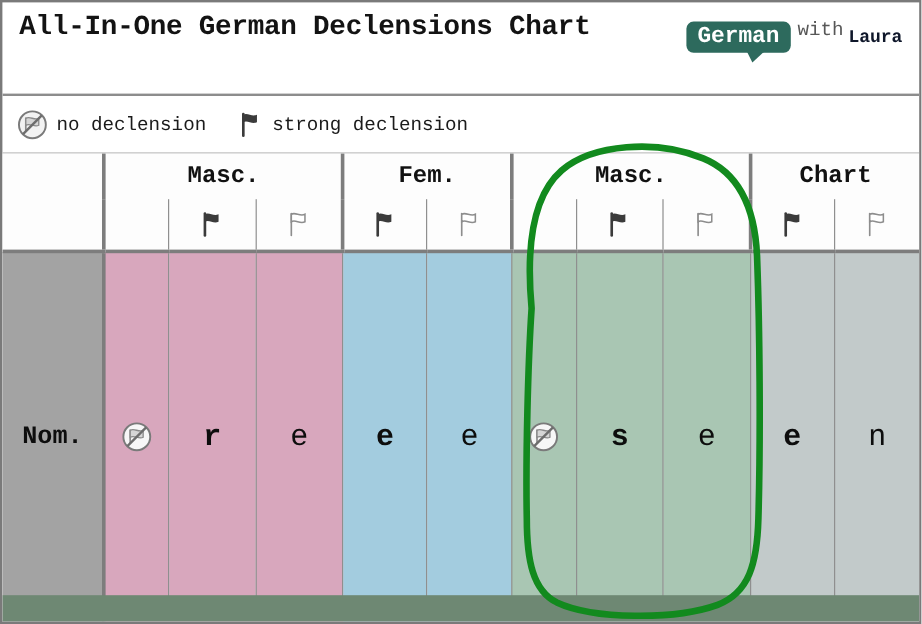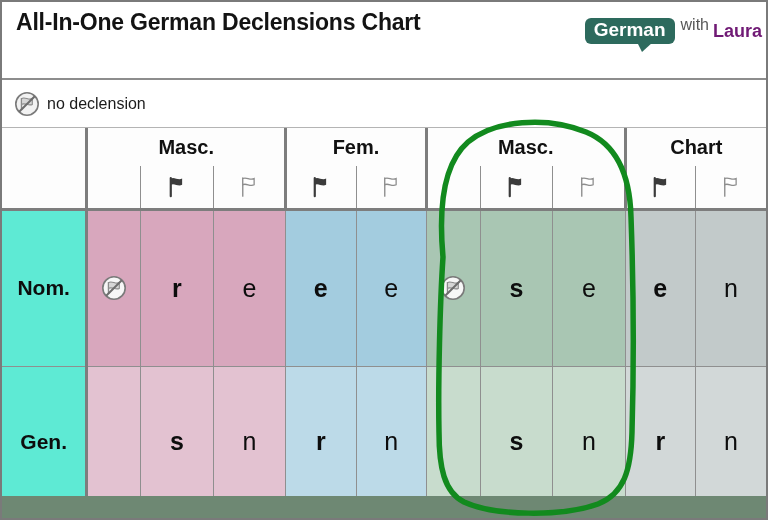--- a/index.html
+++ b/index.html
@@ -11,20 +11,21 @@
     font-family: "Liberation Sans", sans-serif;
   }
   #page {
     position: relative;
     width: 768px;
     height: 520px;
     overflow: hidden;
     background: #ffffff;
     box-sizing: border-box;
     border: 2px solid #7a7a7a;
+    font-family: Liberation Mono, monospace;
   }
 
   
   #header {
     position: relative;
     height: 78px;
     box-sizing: border-box;
     border-bottom: 2px solid #8d8d8d;
     padding: 8px 12px 0 14px;
   }
@@ -40,21 +41,21 @@
   #subtitle {
     font-size: 21px;
     font-weight: normal;
     color: #1b1b1b;
     line-height: 1.2;
     margin-top: 3px;
     white-space: nowrap;
   }
   #logo {
     position: absolute;
-    right: 4px;
+    right: 14px;
     top: 12px;
     display: flex;
     align-items: center;
     height: 34px;
   }
   .logo-bubble {
     position: relative;
     background: #2d6a5d;
     color: #ffffff;
     font-weight: bold;
@@ -73,23 +74,23 @@
     border-left: 5px solid transparent;
     border-right: 11px solid transparent;
     border-top: 10px solid #2d6a5d;
   }
   .logo-with {
     font-size: 16px;
     color: #575757;
     margin: 0 4px 12px 6px;
   }
   .logo-laura {
-    font-size: 18px;
+    font-size: 15px;
     font-weight: bold;
-    color: #701a75;
+    color: #0f172a;
   }
 
   
   #legend {
     height: 48px;
     box-sizing: border-box;
     border-bottom: 1px solid #b4b4b4;
     display: flex;
     align-items: center;
     padding-left: 12px;
@@ -162,21 +163,21 @@
     border-bottom: 1px solid #8f8f8f;
     border-left: 1px solid #8f8f8f;
   }
   .cell.strong { font-weight: bold; }
   .cell.weak   { font-weight: normal; }
 
   .rowlabel {
     font-size: 21px;
     font-weight: bold;
     color: #0d0d0d;
-    background: #5eead4;
+    background: #a3a3a3;
     border-bottom: 1px solid #8f8f8f;
     border-right: 3px solid #7d7d7d;
   }
 
   
   .masc-d { background: #d8a7bd; }
   .masc-l { background: #e3c2d1; }
   .fem-d  { background: #a3ccdf; }
   .fem-l  { background: #bcdae8; }
   .neut-d { background: #a9c6b3; }
@@ -224,20 +225,29 @@
         <svg class="icon-none" viewBox="0 0 26 26">
           <circle cx="13" cy="13" r="11.2" fill="#f2f2f2" stroke="#7a7a7a" stroke-width="1.6"></circle>
           <path d="M7.5 7 L7.5 19" stroke="#8a8a8a" stroke-width="1.4" fill="none"></path>
           <path d="M7.5 7.6 C11 5.4, 14.5 9.6, 18.3 7.6 L18.3 13.4 C14.5 15.4, 11 11.2, 7.5 13.4 Z" fill="#d6d6d6" stroke="#8a8a8a" stroke-width="1.1"></path>
           <line x1="5.2" y1="20.8" x2="20.8" y2="5.2" stroke="#6d6d6d" stroke-width="2"></line>
         </svg>
       </span>
       <span class="legend-label">no declension</span>
     </div>
 
+    <div class="legend-item">
+      <span>
+        <svg class="icon-flag" viewBox="0 0 22 24">
+          <path d="M4.2 2.2 L4.2 22" stroke="#3b3b3b" stroke-width="2.4" fill="none" stroke-linecap="round"></path>
+          <path d="M4.2 2.8 C8 0.4, 12 5.2, 16.6 2.8 L16.6 9.6 C12 12, 8 7.2, 4.2 9.6 Z" fill="#3b3b3b"></path>
+        </svg>
+      </span>
+      <span class="legend-label">strong declension</span>
+    </div>
 
 
   </div>
 
   <div id="table-wrap">
     <table class="chart">
       <colgroup>
         <col class="c-label">
         <col class="c-none">
           <col class="c-cell">
@@ -361,33 +371,20 @@
           </span>
         </td>
         <td class="cell strong neut-d">s</td>
         <td class="cell weak neut-d">e</td>
         <td class="cell strong plur-d grp-left">e</td>
         <td class="cell weak plur-d">n</td>
       </tr>
 
 
 
-      <tr>
-        <td class="rowlabel">Gen.</td>
-        <td class="cell masc-l grp-left"></td>
-        <td class="cell strong masc-l">s</td>
-        <td class="cell weak masc-l">n</td>
-        <td class="cell strong fem-l grp-left">r</td>
-        <td class="cell weak fem-l">n</td>
-        <td class="cell neut-l grp-left"></td>
-        <td class="cell strong neut-l">s</td>
-        <td class="cell weak neut-l">n</td>
-        <td class="cell strong plur-l grp-left">r</td>
-        <td class="cell weak plur-l">n</td>
-      </tr>
 
     </tbody>
       </table>
 
     <div id="bottom-strip"></div>
   </div>
 
   <svg id="annotation" viewBox="0 0 768 520">
     <path d="M 441 255
              C 436 200, 443 160, 466 140

